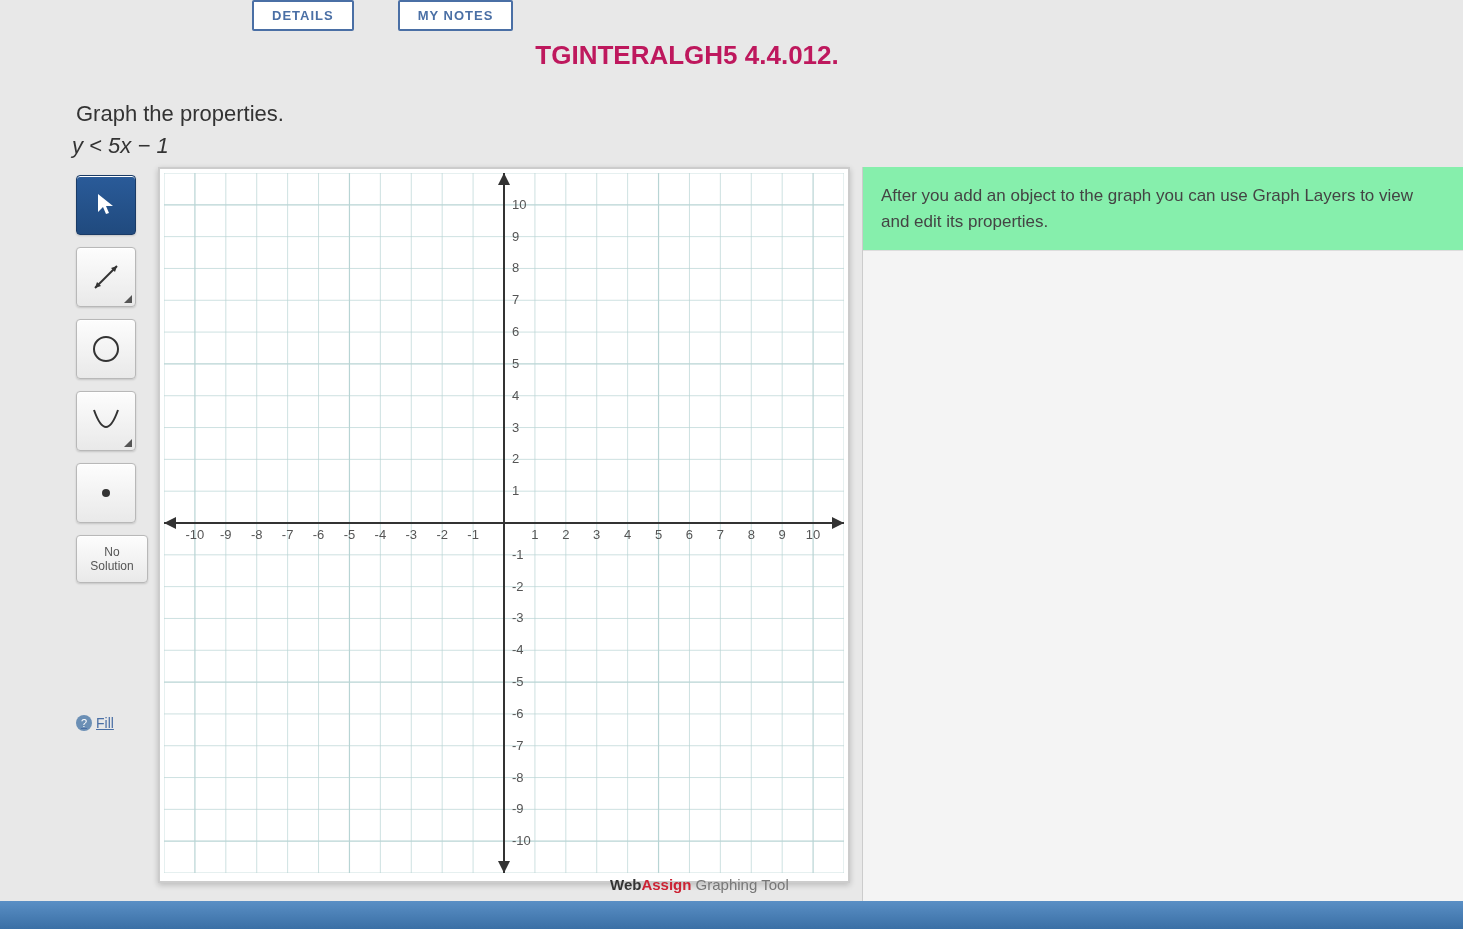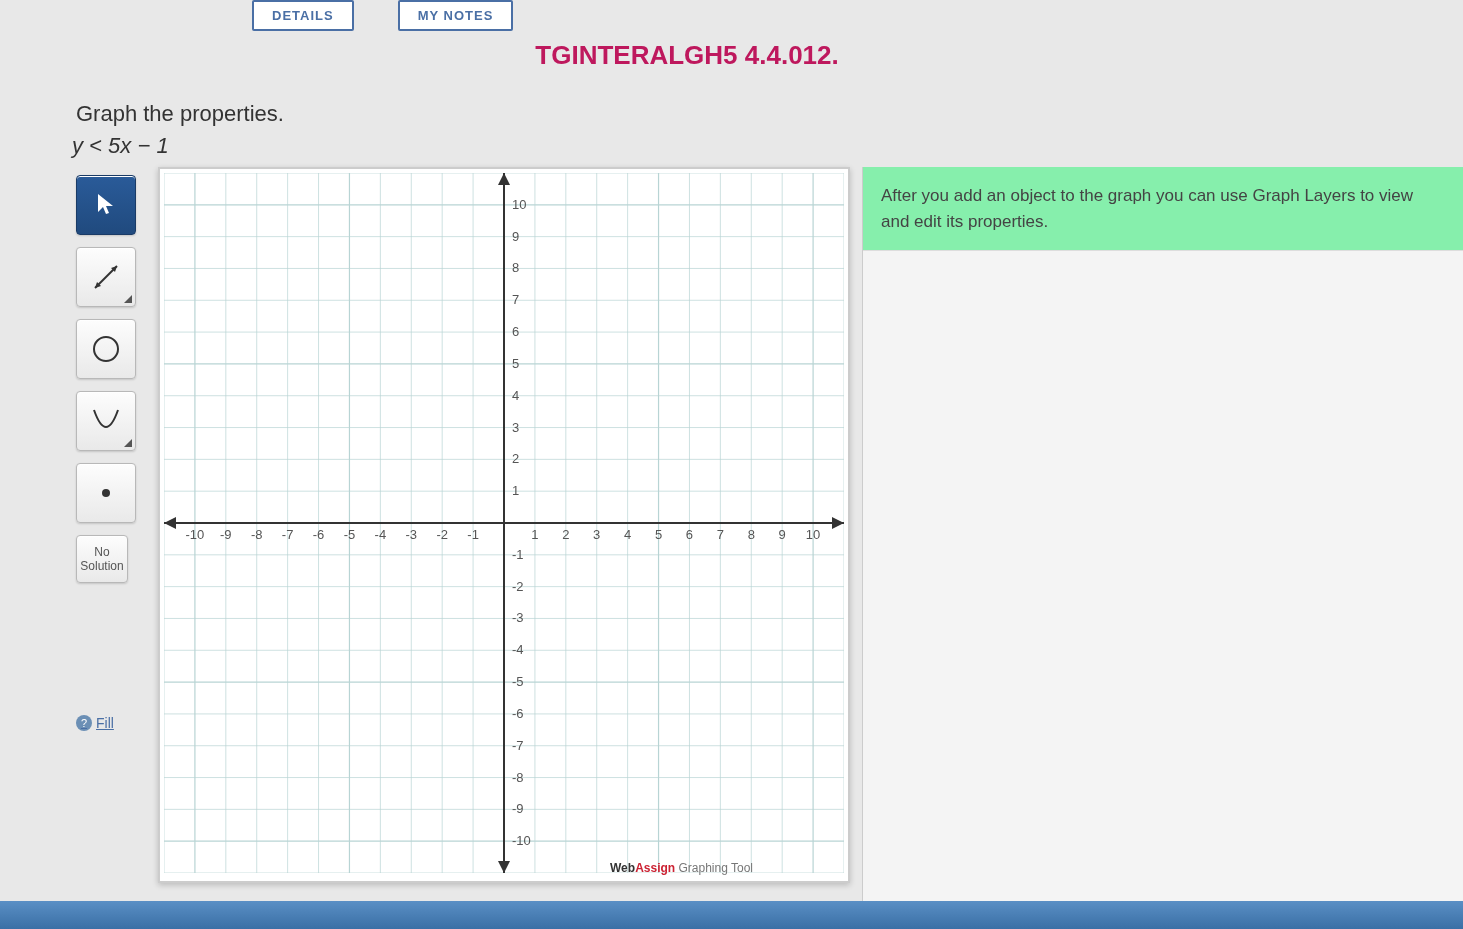--- a/index.html
+++ b/index.html
@@ -79,21 +79,21 @@
     }
     .tool .corner {
       position: absolute;
       right: 3px;
       bottom: 3px;
       width: 0; height: 0;
       border-left: 8px solid transparent;
       border-bottom: 8px solid #555;
     }
     .tool-text {
-      width: 52px;
+      width: 72px;
       height: 48px;
       border: 1px solid #b8b8b8;
       border-radius: 4px;
       background: linear-gradient(#fdfdfd, #e9e9e9);
       display: flex;
       align-items: center;
       justify-content: center;
       font-size: 12px;
       color: #555;
       text-align: center;
@@ -183,23 +183,23 @@
     .layers-body {
       padding: 16px 18px;
       font-size: 17px;
       color: #444;
       line-height: 1.5;
       background: #86efac;
       border-bottom: 1px solid #ddd;
     }
     .footer-brand {
       position: absolute;
-      bottom: 54px;
+      bottom: 36px;
       left: 610px;
-      font-size: 12px;
+      font-size: 15px;
       color: #555;
     }
     .footer-brand .wa1 { color: #333; font-weight: bold; }
     .footer-brand .wa2 { color: #c23; font-weight: bold; }
     .footer-brand .wa3 { color: #777; }
     .bottom-bar {
       position: absolute;
       bottom: 0; left: 0; right: 0;
       height: 28px;
       background: linear-gradient(#5a8fc5, #3a6fa5);

